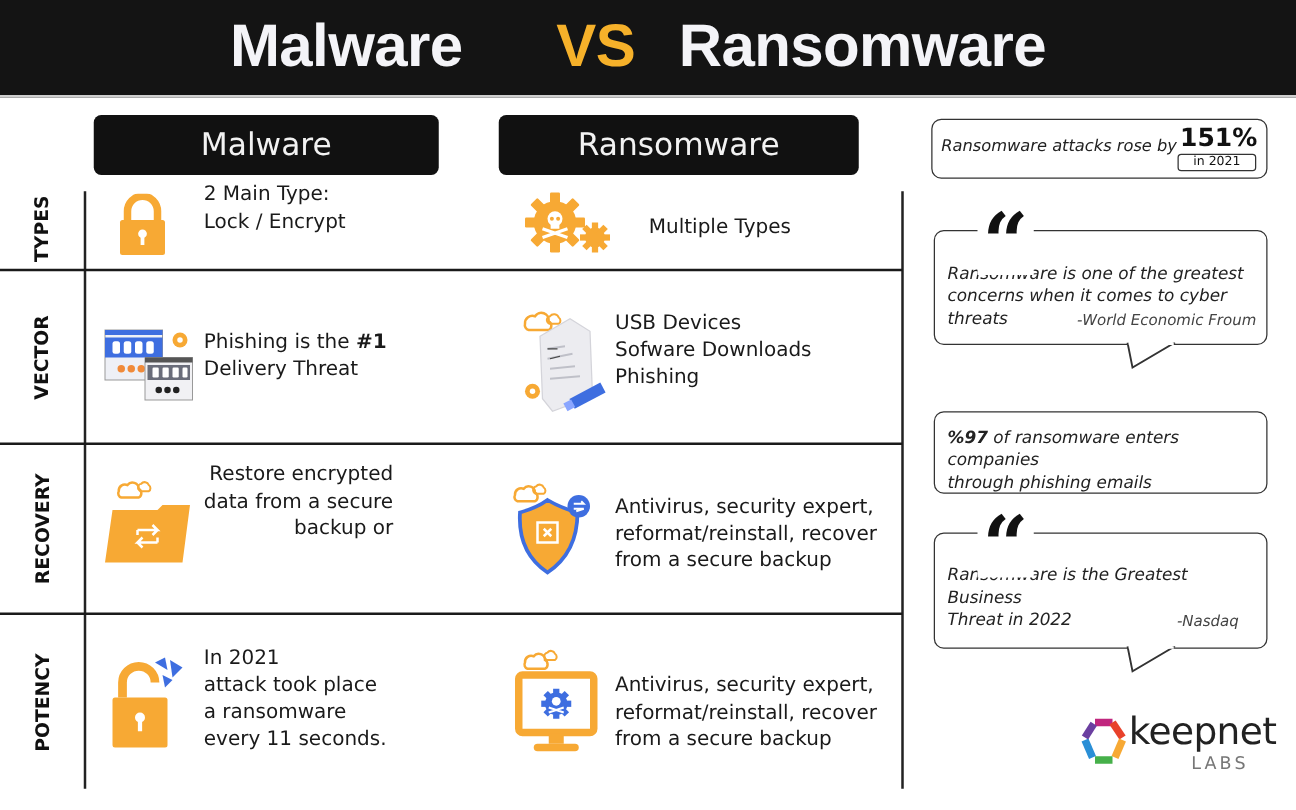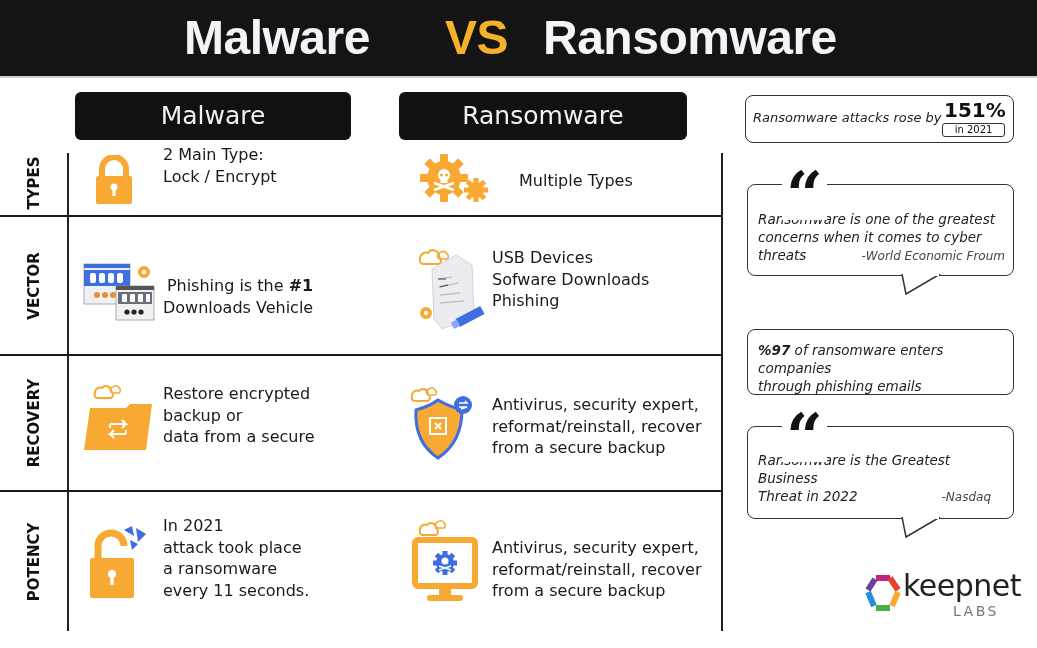--- a/index.html
+++ b/index.html
@@ -112,23 +112,23 @@
       <rect x="64" y="32" width="4" height="8" rx="1"></rect>
     </g>
   <g fill="#222">
       <circle cx="45" cy="50" r="2.6"></circle>
       <circle cx="52" cy="50" r="2.6"></circle>
       <circle cx="59" cy="50" r="2.6"></circle>
     </g>
   <circle cx="62" cy="10" r="6" fill="#f7a934"></circle>
     <circle cx="62" cy="10" r="2.2" fill="#fff"></circle>
 </svg>
-<div class="cell" style="left:163px;top:275px;text-align:right;">
+<div class="cell" style="left:163px;top:262px;">
   <div><span>Phishing is the </span><b>#1</b></div>
-  <div>Downloads Vehicle</div>
+  <div>Delivery Threat</div>
 </div>
 <svg class="icon" style="left:414px;top:243px;" width="78" height="90" viewBox="0 0 78 90">
   <path d="M6 16 a6 6 0 0 1 8 -6 a6 6 0 0 1 11 4 a4 4 0 0 1 0 7 H9 a4 4 0 0 1 -3 -5 z" fill="none" stroke="#f7a934" stroke-width="2"></path>
   <path d="M26 10 a4 4 0 0 1 7 1 a3 3 0 0 1 0 5 H27 a3 3 0 0 1 -1 -6z" fill="none" stroke="#f7a934" stroke-width="1.6"></path>
   <path d="M18 26 L42 12 L58 22 L60 74 L28 86 L20 76 Z" fill="#ececf0" stroke="#d4d4da" stroke-width="1"></path>
   <path d="M24 36 L38 34 M24 44 L44 40 M26 52 L46 50 M26 60 L50 58" stroke="#bfc0c8" stroke-width="1.5"></path>
   <path d="M24 36 L32 36 M26 44 L34 42" stroke="#444" stroke-width="1"></path>
   <g transform="rotate(-28 54 74)">
       <rect x="42" y="70" width="28" height="9" fill="#3e6ee0"></rect>
       <rect x="36" y="71" width="7" height="7" fill="#8aa6ff"></rect>
@@ -143,24 +143,24 @@
 </div>
 
 <svg class="icon" style="left:82px;top:378px;" width="74" height="76" viewBox="0 0 74 76">
   <path d="M13 15 a5 5 0 0 1 7 -5 a5 5 0 0 1 9 3 a4 4 0 0 1 0 7 H15 a3.5 3.5 0 0 1 -2 -5z" fill="none" stroke="#f7a934" stroke-width="2"></path>
   <path d="M31 9 a3.5 3.5 0 0 1 6 1 a3 3 0 0 1 0 5 H32 a3 3 0 0 1 -1 -6z" fill="none" stroke="#f7a934" stroke-width="1.6"></path>
   <path d="M8 30 L44 30 L48 26 L70 26 L64 72 L2 72 Z" fill="#f7a934"></path>
   <path d="M28 46 H44 L40 42 M44 46 L40 50" fill="none" stroke="#fff" stroke-width="2"></path>
   <path d="M44 56 H28 L32 52 M28 56 L32 60" fill="none" stroke="#fff" stroke-width="2"></path>
   <path d="M28 46 V50 M44 56 V52" stroke="#fff" stroke-width="2"></path>
 </svg>
-<div class="cell" style="left:163px;top:383px;">
+<div class="cell" style="left:163px;top:368px;text-align:right;">
   <div>Restore encrypted</div>
+  <div>data from a secure</div>
   <div>backup or</div>
-  <div>data from a secure</div>
 </div>
 <svg class="icon" style="left:408px;top:380px;" width="72" height="80" viewBox="0 0 72 80">
   <path d="M4 16 a5 5 0 0 1 7 -5 a5 5 0 0 1 9 3 a4 4 0 0 1 0 7 H6 a3.5 3.5 0 0 1 -2 -5z" fill="none" stroke="#f7a934" stroke-width="2"></path>
   <path d="M21 9 a3.5 3.5 0 0 1 6 1 a3 3 0 0 1 0 5 H22 a3 3 0 0 1 -1 -6z" fill="none" stroke="#f7a934" stroke-width="1.6"></path>
   <path d="M8 30 Q22 26 30 20 Q40 26 54 30 Q54 62 30 78 Q6 62 8 30 Z" fill="#f7a934" stroke="#3e6ee0" stroke-width="3"></path>
   <rect x="22" y="38" width="16" height="16" fill="none" stroke="#fff" stroke-width="2"></rect>
   <path d="M27 43 L33 49 M33 43 L27 49" stroke="#fff" stroke-width="2"></path>
   <circle cx="55" cy="25" r="9" fill="#3e6ee0"></circle>
   <path d="M51 23 H59 L57 21 M51 27 H59 L53 29" fill="none" stroke="#fff" stroke-width="1.5"></path>
 </svg>

